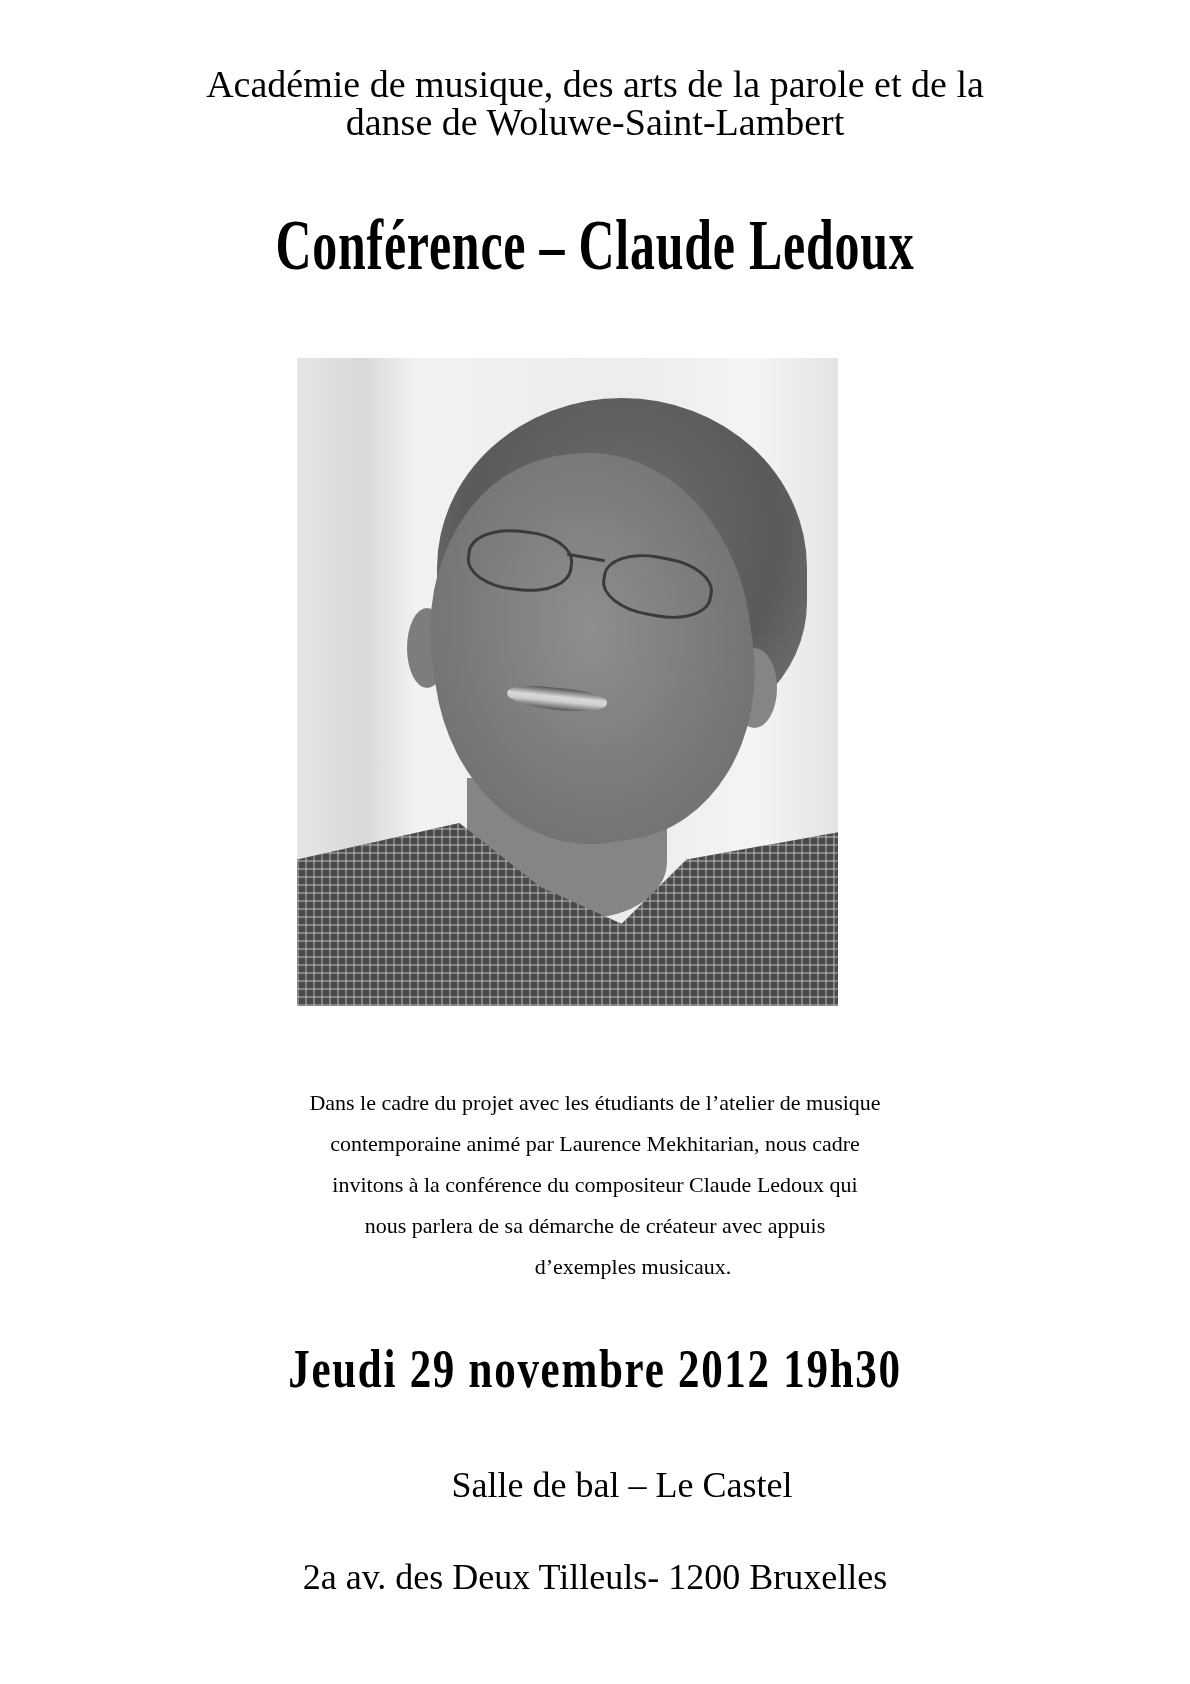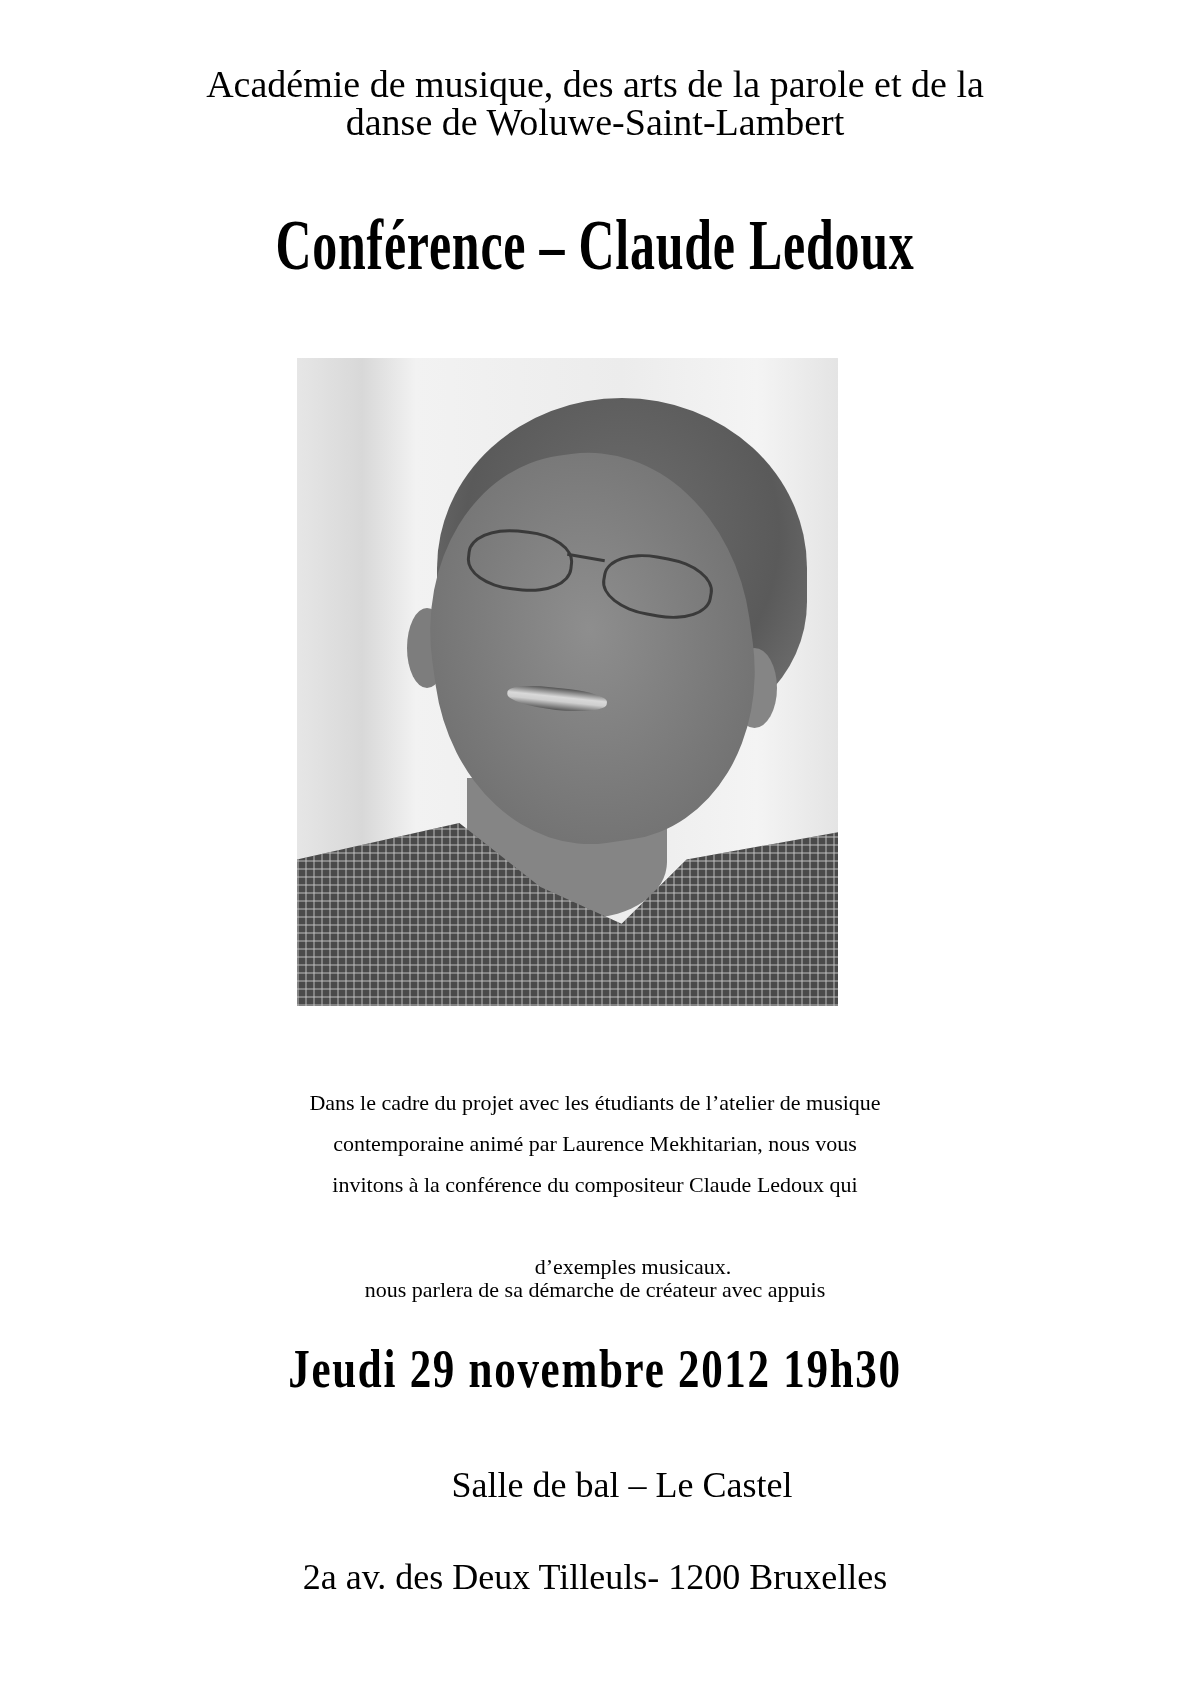--- a/index.html
+++ b/index.html
@@ -147,21 +147,21 @@
       background-color: #4a4a4a;
       background-image:
         repeating-linear-gradient(0deg, rgba(200,200,200,0.45) 0px, rgba(200,200,200,0.45) 2px, transparent 2px, transparent 8px),
         repeating-linear-gradient(90deg, rgba(200,200,200,0.45) 0px, rgba(200,200,200,0.45) 2px, transparent 2px, transparent 8px);
       clip-path: polygon(0 20%, 30% 0, 45% 35%, 60% 55%, 72% 20%, 100% 5%, 100% 100%, 0 100%);
     }
 
     .body-1 { top: 1083px; }
     .body-2 { top: 1124px; }
     .body-3 { top: 1165px; }
-    .body-4 { top: 1270px; }
+    .body-4 { top: 1206px; }
     .body-5 { top: 1247px; padding-left: 38px; }
     .body-text {
       font-size: 22px;
       line-height: 40px;
     }
 
     .date {
       top: 1333px;
       font-size: 50px;
       line-height: 70px;
@@ -193,21 +193,21 @@
     <div class="neck"></div>
     <div class="face"></div>
     <div class="glass-left"></div>
     <div class="glass-right"></div>
     <div class="glass-bridge"></div>
     <div class="mouth"></div>
     <div class="shirt"></div>
   </div>
 
   <div class="line serif-text body-text body-1">Dans le cadre du projet avec les étudiants de l’atelier de musique</div>
-  <div class="line serif-text body-text body-2">contemporaine animé par Laurence Mekhitarian, nous vous</div>
+  <div class="line serif-text body-text body-2">contemporaine animé par Laurence Mekhitarian, nous cadre</div>
   <div class="line serif-text body-text body-3">invitons à la conférence du compositeur Claude Ledoux qui</div>
   <div class="line serif-text body-text body-4">nous parlera de sa démarche de créateur avec appuis</div>
   <div class="line serif-text body-text body-5">d’exemples musicaux.</div>
 
   <div class="line display date">Jeudi 29 novembre 2012 19h30</div>
 
   <div class="line serif-text addr-text addr-1">Salle de bal – Le Castel</div>
   <div class="line serif-text addr-text addr-2">2a av. des Deux Tilleuls- 1200 Bruxelles</div>
 
 </div>

